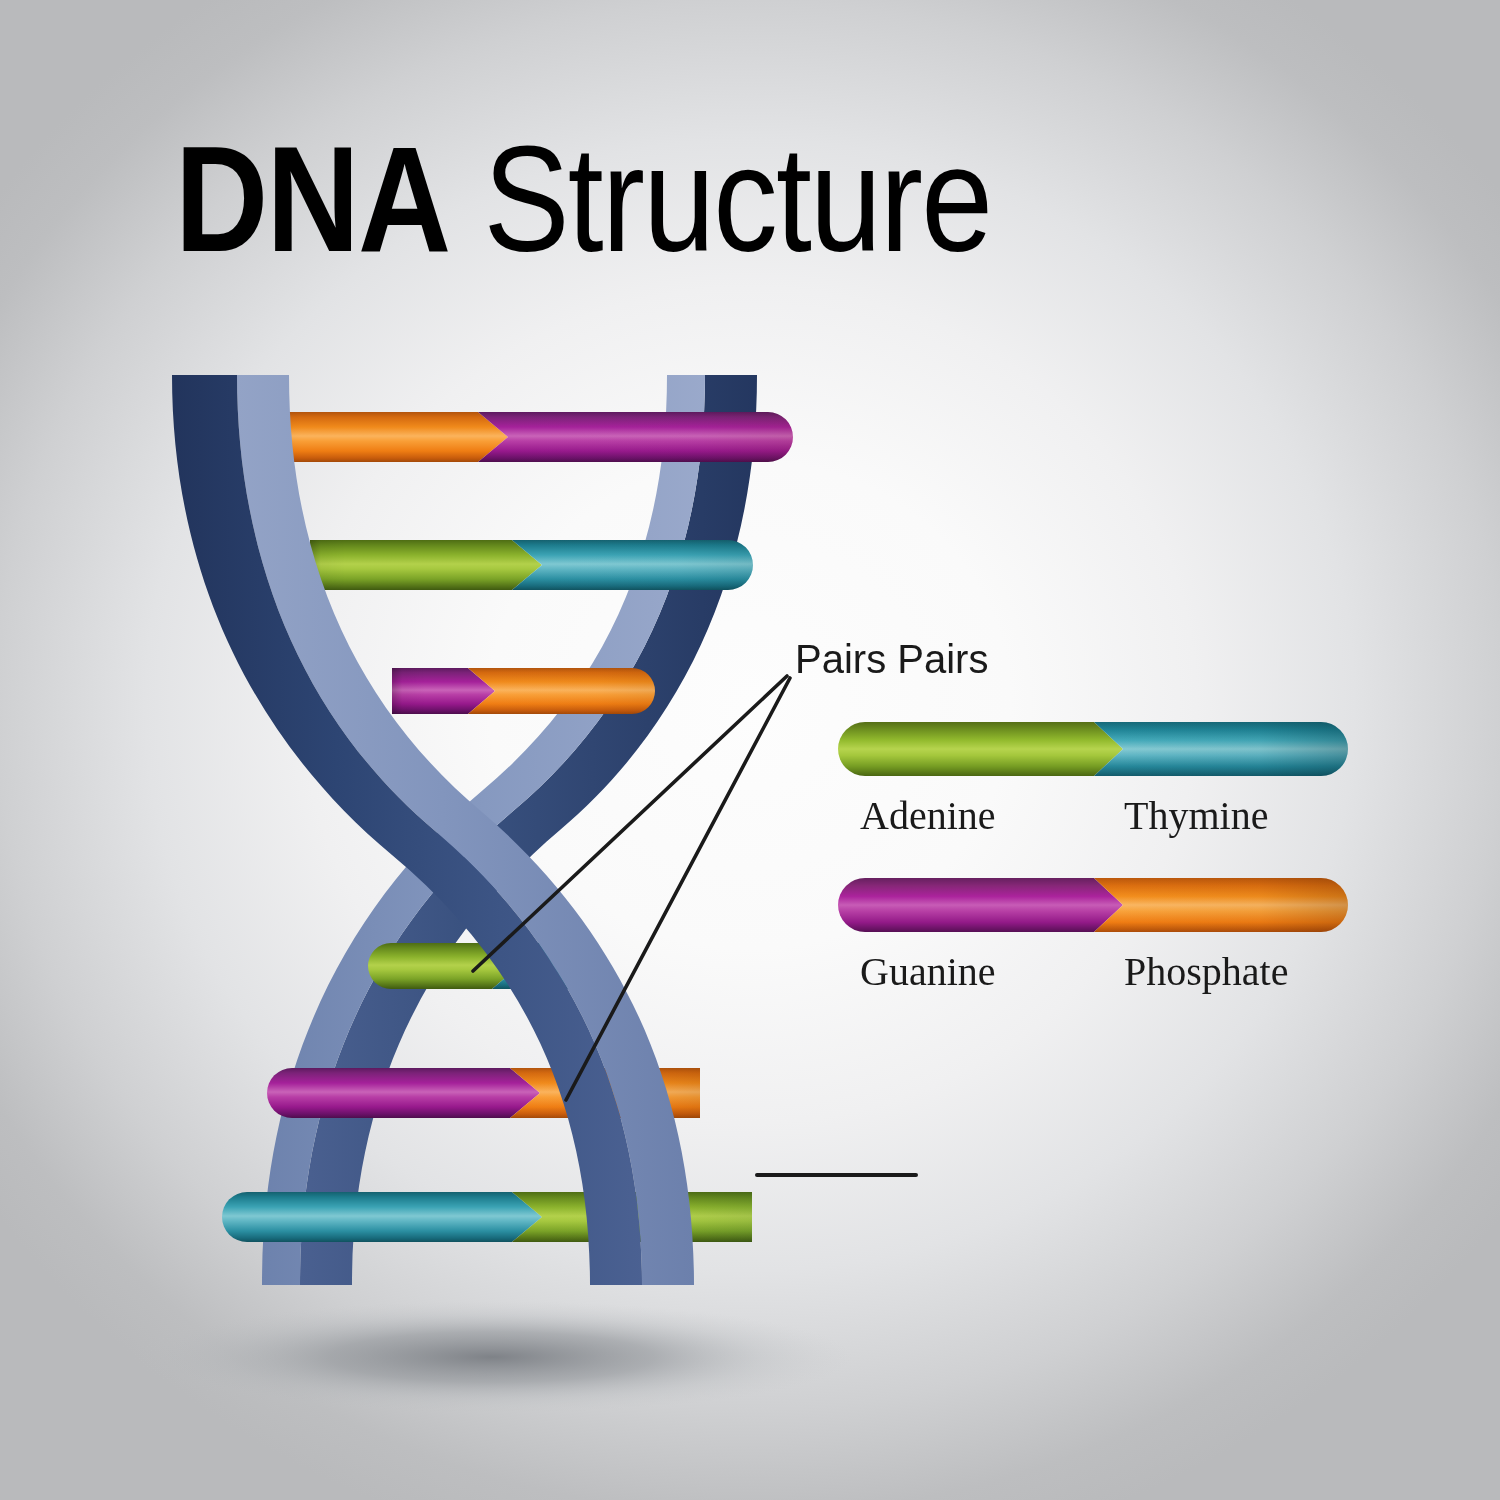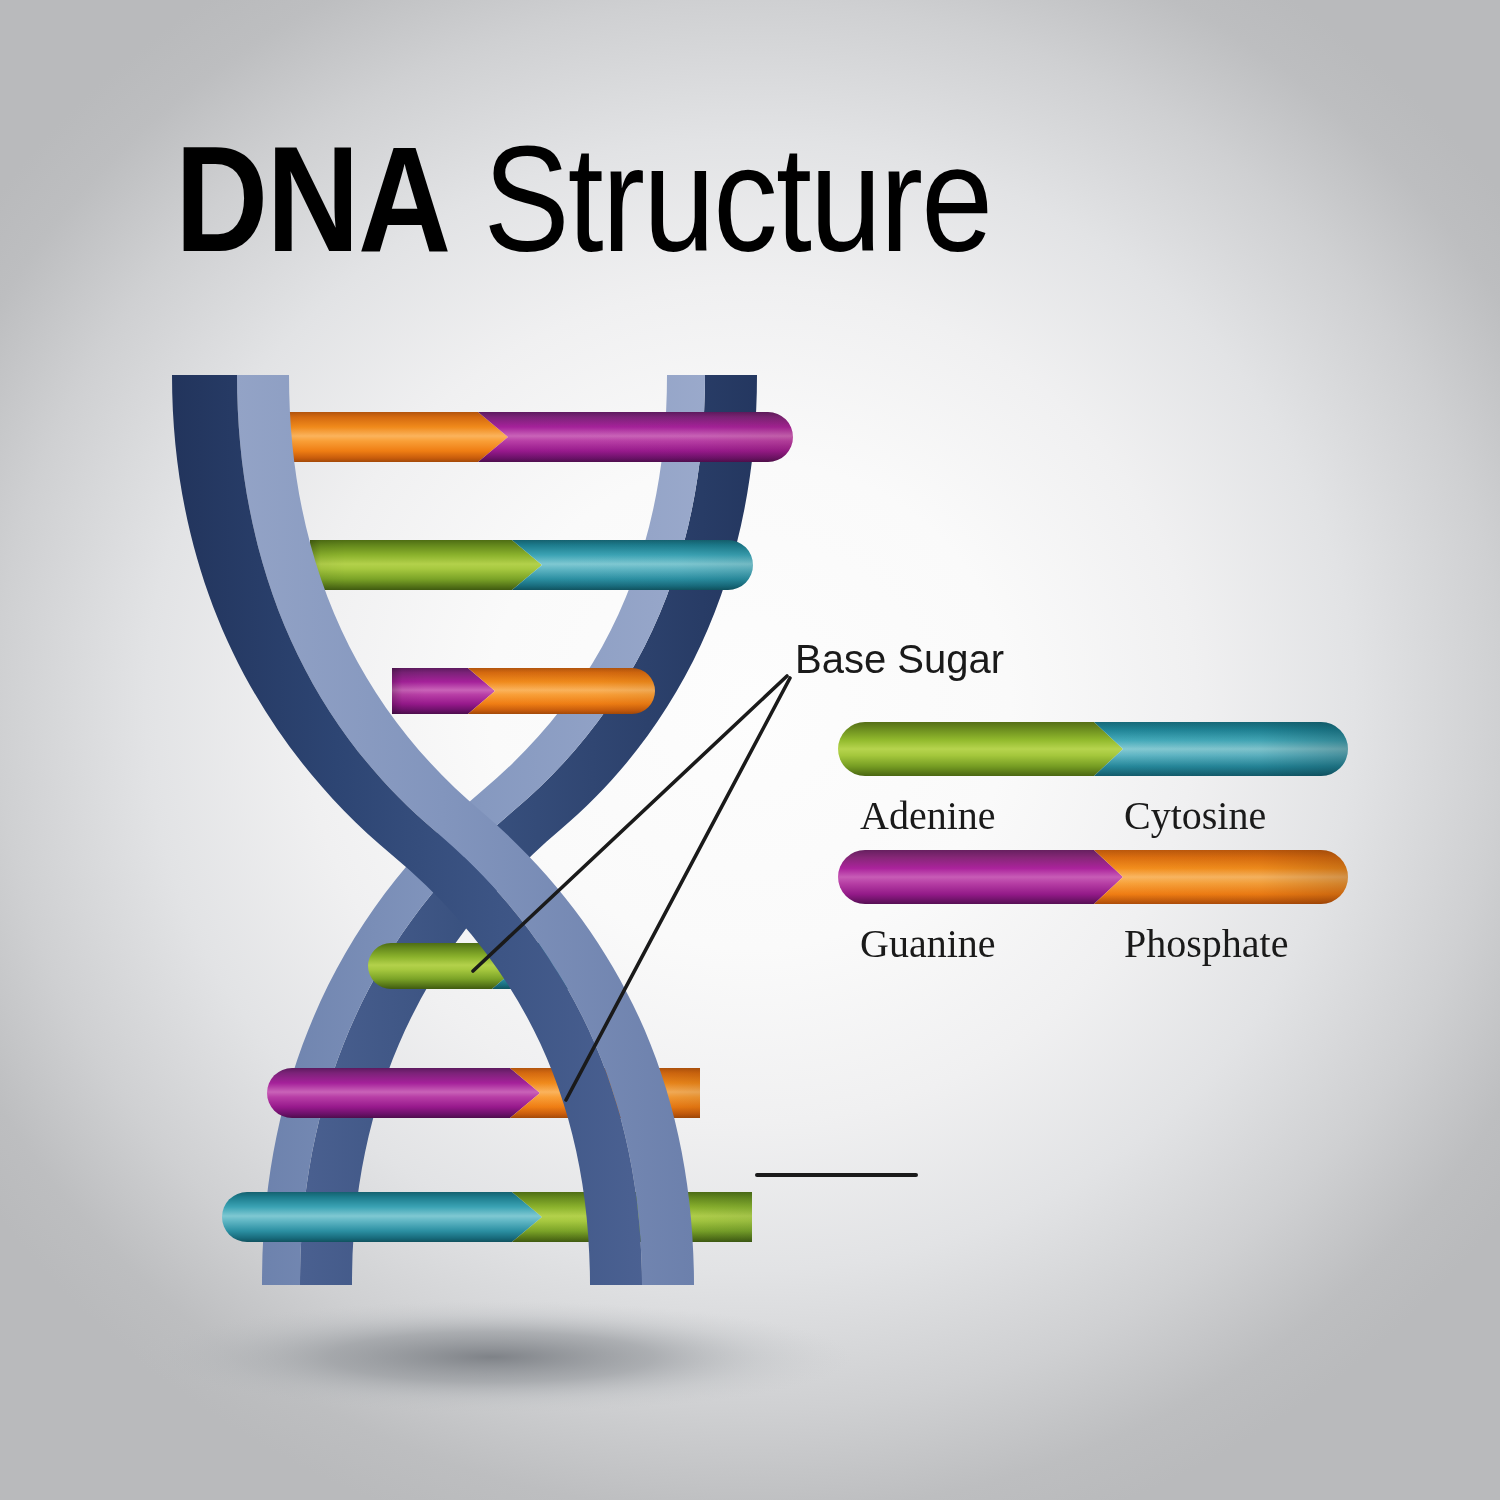--- a/index.html
+++ b/index.html
@@ -37,21 +37,21 @@
   .legend-bar{position:relative;width:510px;height:54px;}
   .legend-labels{
     position:relative;height:62px;
     font-size:40px;color:#1a1a1a;
   }
   .legend-labels span{
     position:absolute;top:12px;white-space:nowrap;font-family:Liberation Serif, serif;
   }
   .lab-left{left:22px;}
   .lab-right{left:286px;}
-  .row2{margin-top:8px;}
+  .row2{margin-top:36px;}
 
   
   .anno{
     position:absolute;font-size:40px;color:#1a1a1a;
     white-space:nowrap;line-height:1.18;
   }
   #anno-base{left:795px;top:636px;}
   #anno-sugar{left:938px;top:1136px;}
 </style>
 </head>
@@ -285,35 +285,35 @@
     </g>
 
     <g stroke="#1a1a1a" stroke-width="3.6" fill="none" stroke-linecap="round">
       <line x1="787" y1="676" x2="473" y2="971"></line>
       <line x1="790" y1="678" x2="566" y2="1100"></line>
       <line x1="757" y1="1175" x2="916" y2="1175" stroke-width="4"></line>
     </g>
   </svg>
 
   <div class="anno" id="anno-base">
-    <span>Base Sugar</span>
+    <span>Pairs Pairs</span>
   </div>
 
 
   <div class="legend">
 
     <div class="legend-row">
       <svg class="legend-bar" viewBox="0 0 510 54">
         <path d="M 27,0 L 256,0 L 285,27 L 256,54 L 27,54 a27,27 0 0 1 0,-54 Z" fill="url(#lGreen)"></path>
         <path d="M 256,0 L 483,0 a27,27 0 0 1 0,54 L 256,54 L 285,27 Z" fill="url(#lTeal)"></path>
         <path d="M 256,0 L 483,0 a27,27 0 0 1 0,54 L 256,54 L 285,27 Z" fill="url(#lTealShade)"></path>
       </svg>
       <div class="legend-labels">
         <span class="lab-left">Adenine</span>
-        <span class="lab-right">Cytosine</span>
+        <span class="lab-right">Thymine</span>
       </div>
     </div>
 
     <div class="legend-row row2">
       <svg class="legend-bar" viewBox="0 0 510 54">
         <path d="M 27,0 L 256,0 L 285,27 L 256,54 L 27,54 a27,27 0 0 1 0,-54 Z" fill="url(#lMagenta)"></path>
         <path d="M 256,0 L 483,0 a27,27 0 0 1 0,54 L 256,54 L 285,27 Z" fill="url(#lOrange)"></path>
         <path d="M 256,0 L 483,0 a27,27 0 0 1 0,54 L 256,54 L 285,27 Z" fill="url(#lOrangeShade)"></path>
       </svg>
       <div class="legend-labels">

